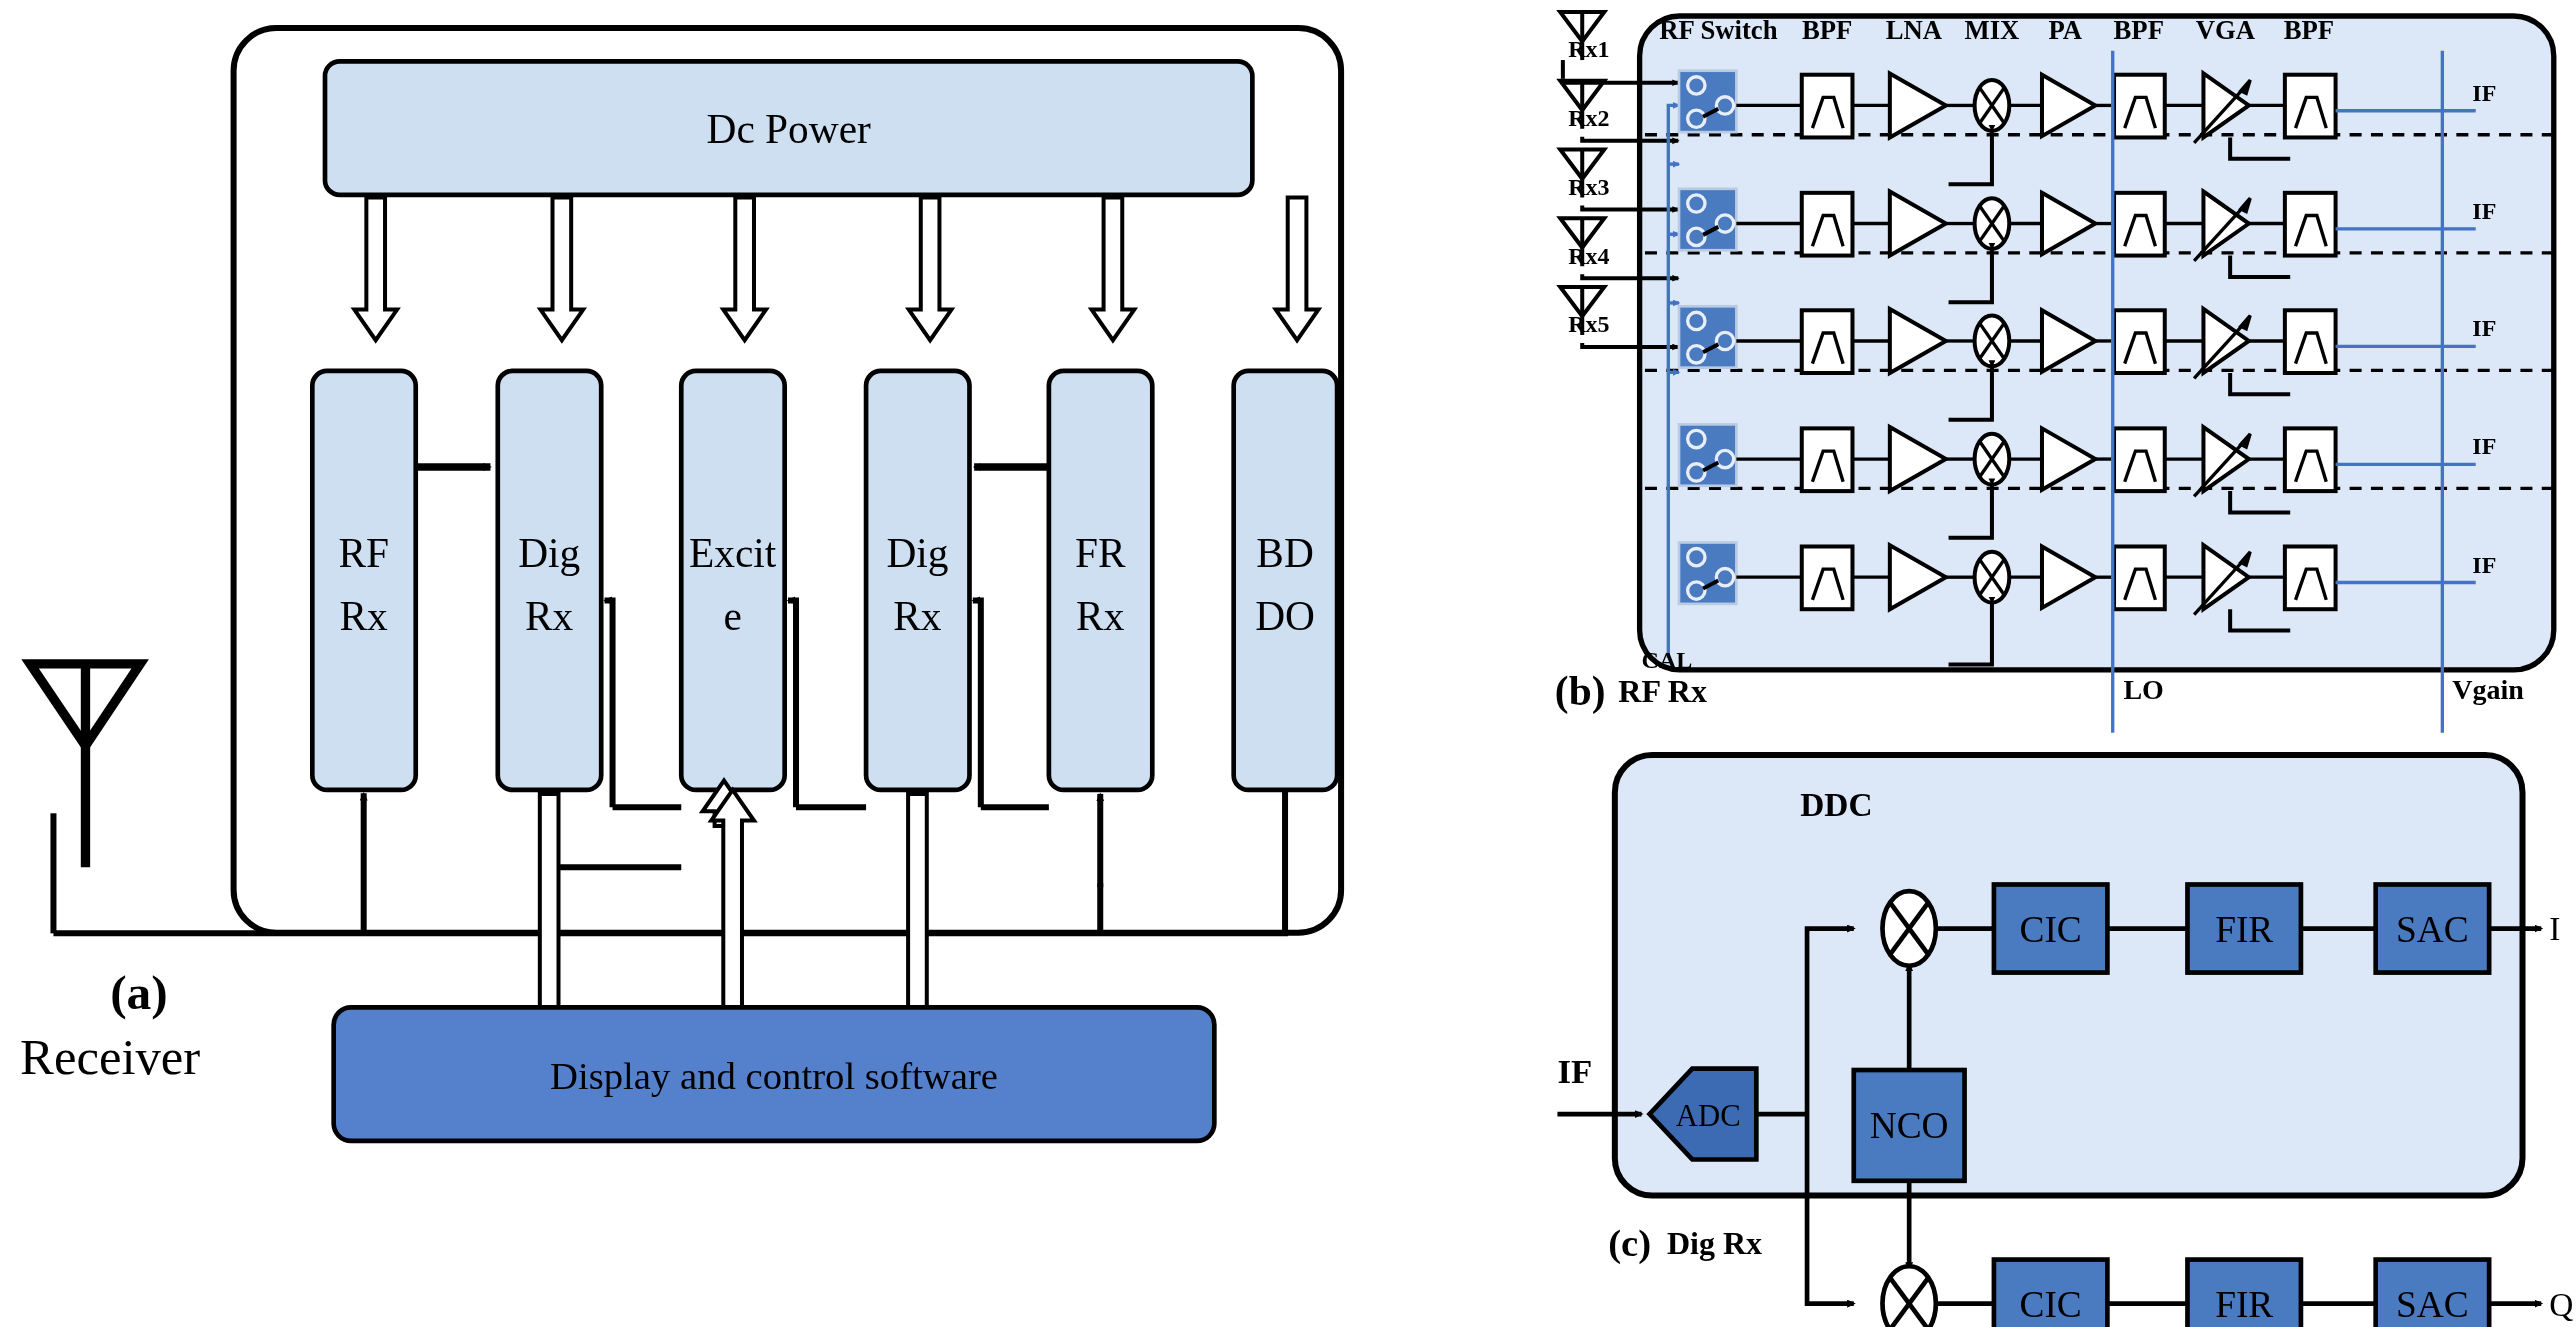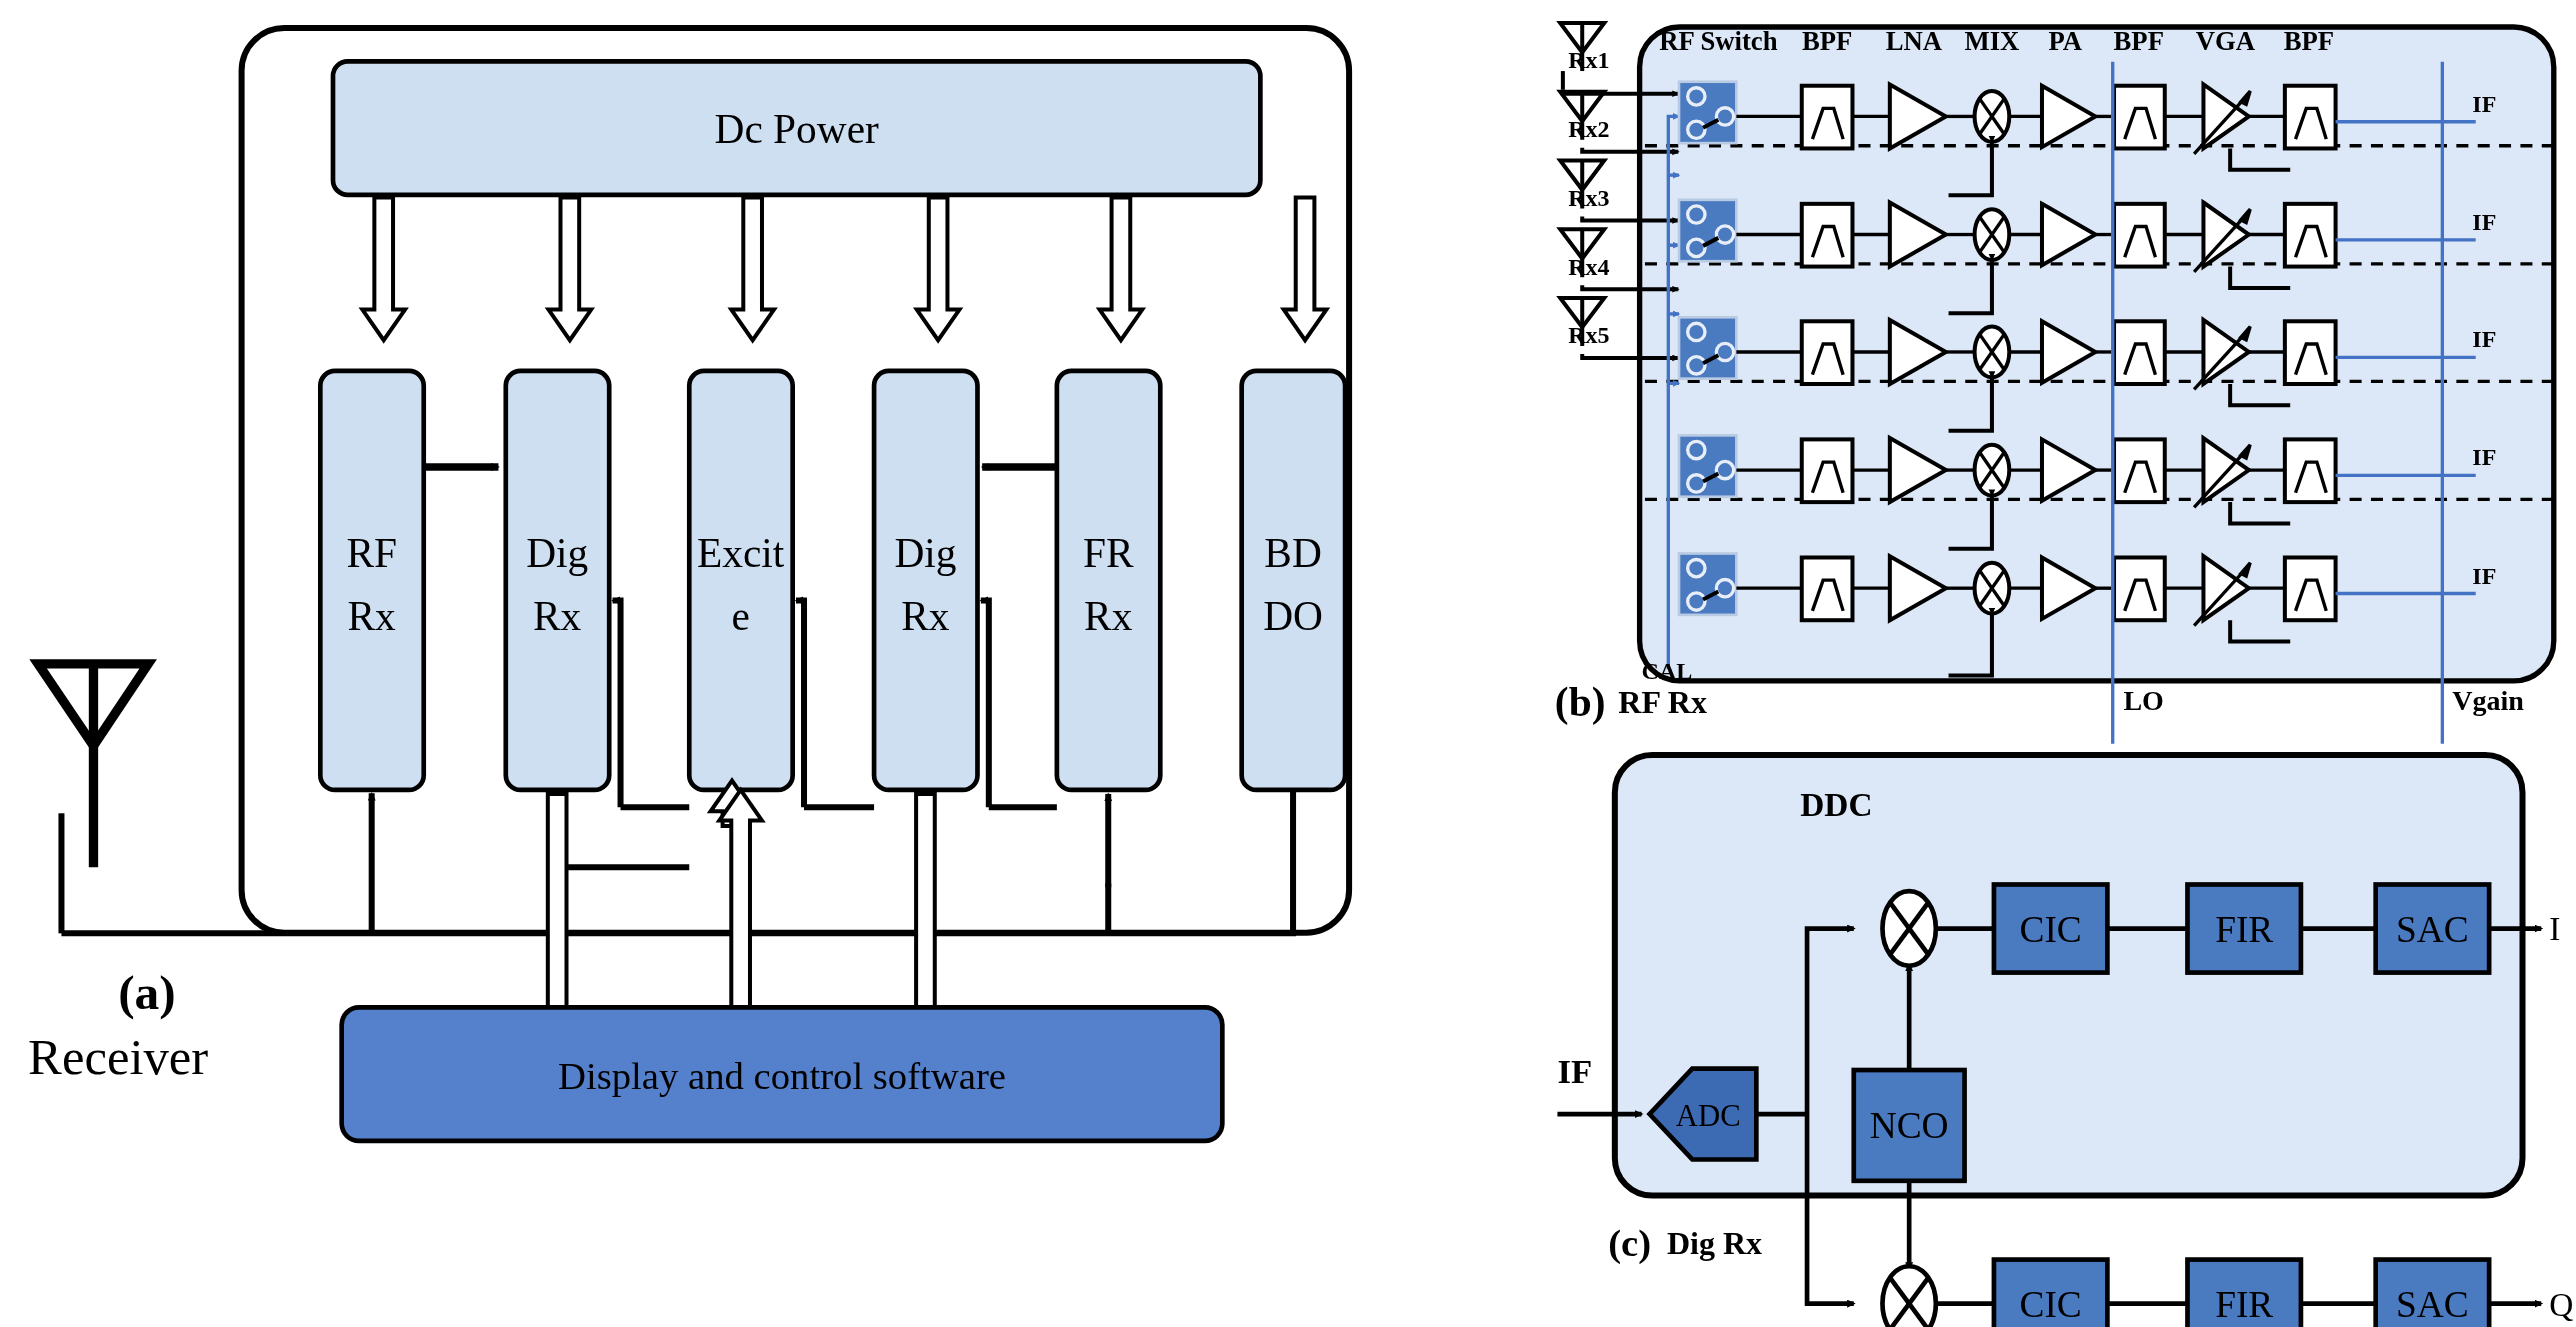--- a/index.html
+++ b/index.html
@@ -5,21 +5,21 @@
   html,body{margin:0;padding:0;background:#ffffff;}
   body{width:2576px;height:1327px;position:relative;overflow:hidden;
        font-family:"Liberation Serif", serif;color:#000;}
   .panel{position:absolute;}
   svg{display:block;}
   text{font-family:"Liberation Serif", serif;fill:#000;}
 </style>
 </head>
 <body>
 
-<div class="panel" style="left:8px;top:0;width:1548px;height:1327px;">
+<div class="panel" style="left:0;top:0;width:1548px;height:1327px;">
 <svg width="1548" height="1327" viewBox="0 0 2320 1989">
   <defs>
     <marker id="ah" markerWidth="16" markerHeight="16" refX="11" refY="6" orient="auto" markerUnits="userSpaceOnUse">
       <path d="M0,0 L13,6 L0,12 z" fill="#000"></path>
     </marker>
   </defs>
 
   <rect x="350" y="42" width="1660" height="1356" rx="64" ry="64" fill="none" stroke="#000" stroke-width="9"></rect>
 
   <rect x="487" y="92" width="1390" height="200" rx="22" ry="22" fill="#cedff2" stroke="#000" stroke-width="7"></rect>
@@ -107,21 +107,21 @@
   </g>
 
   <rect x="500" y="1510" width="1320" height="200" rx="26" ry="26" fill="#5580cc" stroke="#000" stroke-width="7"></rect>
   <text x="1160" y="1633" font-size="58" text-anchor="middle">Display and control software</text>
 
   <text x="165" y="1512" font-size="74" font-weight="bold">(a)</text>
   <text x="30" y="1610" font-size="76">Receiver</text>
 </svg>
 </div>
 
-<div class="panel" style="left:1548px;top:15px;width:1028px;height:734px;">
+<div class="panel" style="left:1548px;top:4px;width:1028px;height:734px;">
 <svg width="1028" height="734" viewBox="0 0 1540 1100">
   <defs>
     <marker id="ahb" markerWidth="14" markerHeight="14" refX="9" refY="5" orient="auto" markerUnits="userSpaceOnUse">
       <path d="M0,0 L11,5 L0,10 z" fill="#000"></path>
     </marker>
     <marker id="ahblue" markerWidth="14" markerHeight="14" refX="9" refY="5" orient="auto" markerUnits="userSpaceOnUse">
       <path d="M0,0 L11,5 L0,10 z" fill="#4472c4"></path>
     </marker>
   </defs>
 

